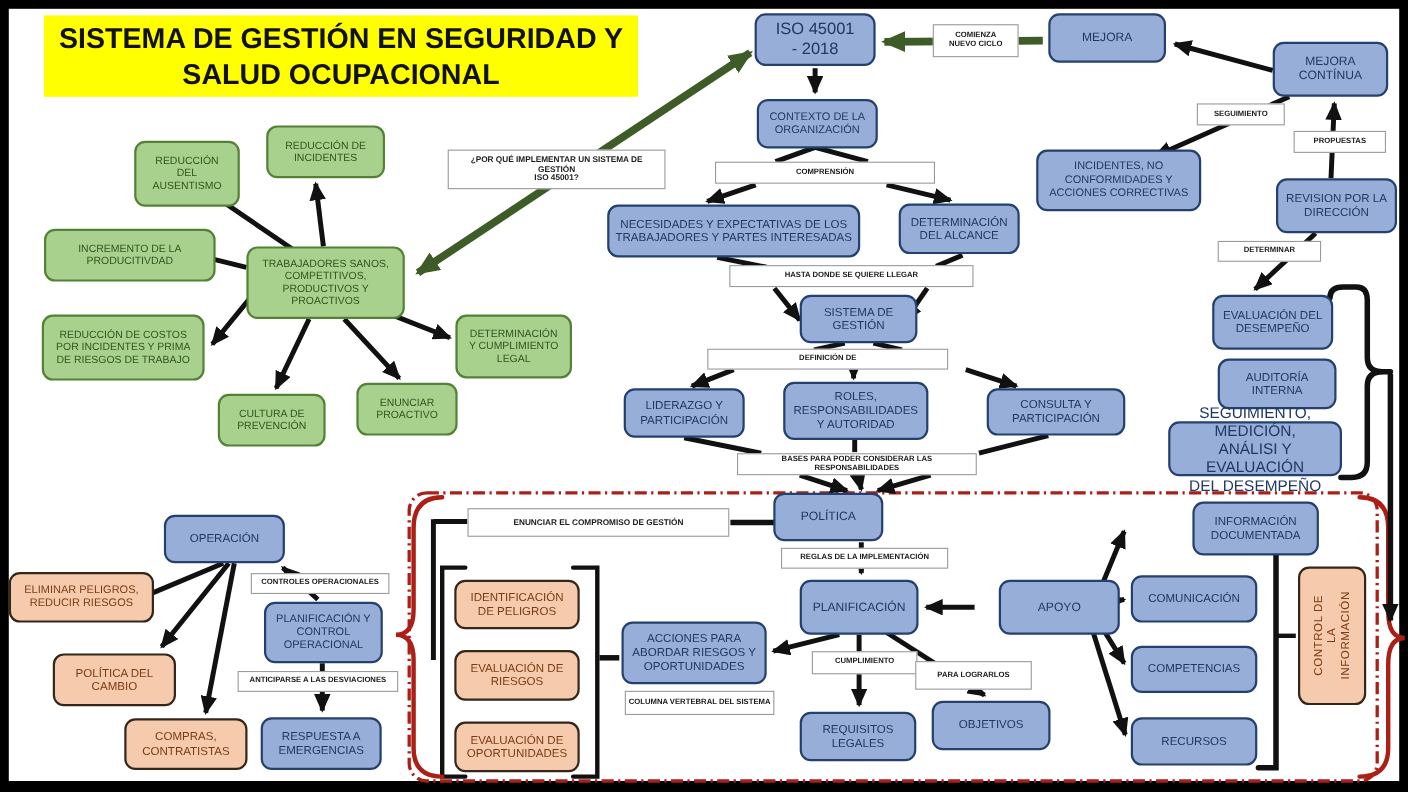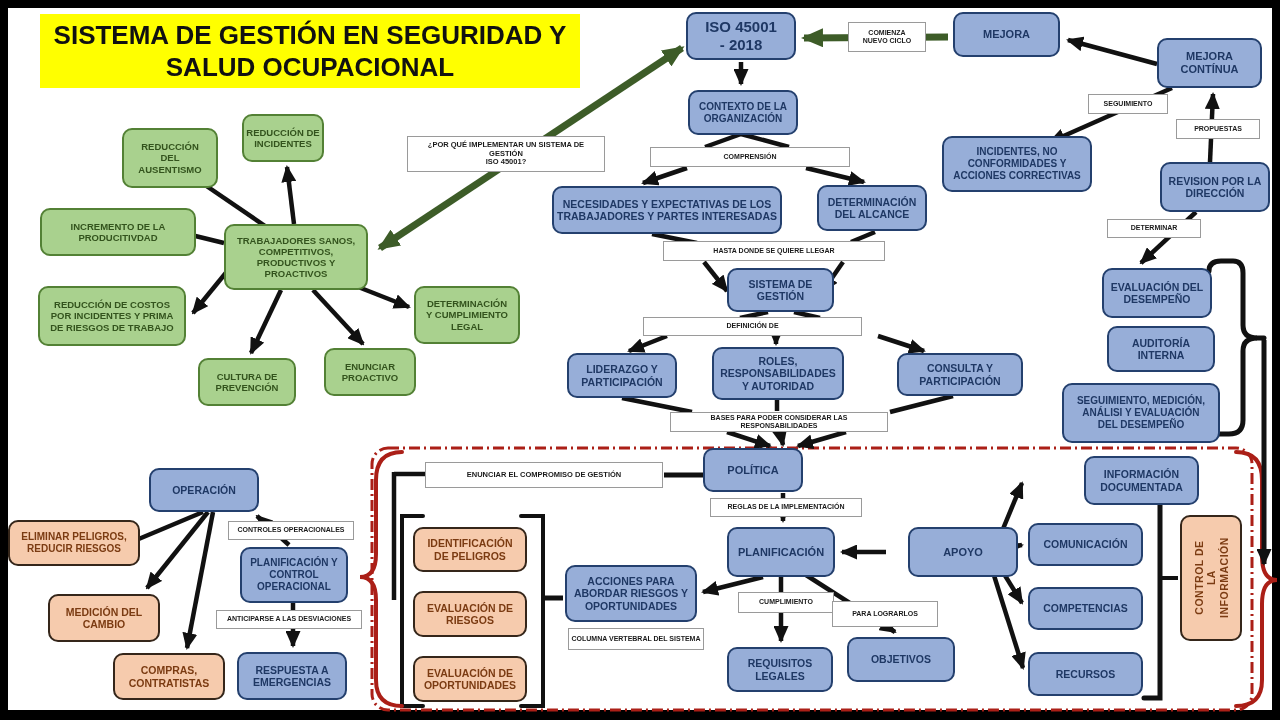--- a/index.html
+++ b/index.html
@@ -1,21 +1,21 @@
 <!DOCTYPE html>
 <html><head>
 <meta charset="utf-8">
 <style>
   html,body{margin:0;padding:0;width:1280px;height:720px;background:#000;overflow:hidden;
     font-family:"Liberation Sans",sans-serif;}
   .paper{position:absolute;left:8px;top:8px;right:8px;bottom:10px;background:#ffffff;}
   .canvas{position:absolute;left:0;top:0;width:1280px;height:720px;}
   svg.layer{position:absolute;left:0;top:0;z-index:1;}
   .node{position:absolute;display:flex;align-items:center;justify-content:center;
-    text-align:center;border-radius:10px;font-weight:700;line-height:1.18;z-index:2;
+    text-align:center;border-radius:10px;font-weight:400;line-height:1.18;z-index:2;
     white-space:pre-line;padding:2px;box-sizing:border-box;}
   .blue{background:#97aed8;border:2px solid #24406e;color:#1f3864;}
   .green{background:#a9d18e;border:2px solid #538135;color:#33531d;}
   .orange{background:#f6cbad;border:2px solid #35261a;color:#7b3b12;}
   .label{background:#ffffff;border:1px solid #9a9a9a;color:#1a1a1a;font-weight:600;
     border-radius:0;z-index:3;}
   .title-box{position:absolute;left:40px;top:14px;width:540px;height:74px;background:#ffff00;
     display:flex;align-items:center;justify-content:center;text-align:center;
     font-size:26px;font-weight:700;color:#111;z-index:2;white-space:pre-line;line-height:1.25;}
   .vert{display:block;transform:rotate(-90deg);width:120px;letter-spacing:.5px;}
@@ -101,21 +101,21 @@
         <line x1="682" y1="48" x2="380" y2="248" stroke="#3d5c28" stroke-width="7" marker-end="url(#ah-g)" marker-start="url(#ah-g)"></line>
       </g>
   </svg>
 
   <div class="title-box">SISTEMA DE GESTIÓN EN SEGURIDAD Y
 SALUD OCUPACIONAL</div>
 
 <div class="node green" style="left: 122px; top: 128px; width: 96px; height: 60px; font-size: 9.5px;"><span>REDUCCIÓN
 DEL
 AUSENTISMO</span></div>
-    <div class="node green" style="left: 242px; top: 114px; width: 82px; height: 48px; font-size: 9.5px;"><span>REDUCCIÓN DE
+    <div class="node green" style="left: 242px; top: 114px; width: 108px; height: 48px; font-size: 9.5px;"><span>REDUCCIÓN DE
 INCIDENTES</span></div>
     <div class="node green" style="left: 40px; top: 208px; width: 156px; height: 48px; font-size: 9.5px;"><span>INCREMENTO DE LA
 PRODUCITIVDAD</span></div>
     <div class="node green" style="left: 224px; top: 224px; width: 144px; height: 66px; font-size: 9.5px;"><span>TRABAJADORES SANOS,
 COMPETITIVOS,
 PRODUCTIVOS Y
 PROACTIVOS</span></div>
     <div class="node green" style="left: 38px; top: 286px; width: 148px; height: 60px; font-size: 9.5px;"><span>REDUCCIÓN DE COSTOS
 POR INCIDENTES Y PRIMA
 DE RIESGOS DE TRABAJO</span></div>
@@ -148,21 +148,21 @@
 PARTICIPACIÓN</span></div>
     <div class="node blue" style="left: 712px; top: 347px; width: 132px; height: 53px; font-size: 10.5px;"><span>ROLES,
 RESPONSABILIDADES
 Y AUTORIDAD</span></div>
     <div class="node blue" style="left: 897px; top: 353px; width: 126px; height: 43px; font-size: 10.5px;"><span>CONSULTA Y
 PARTICIPACIÓN</span></div>
     <div class="node blue" style="left: 1107px; top: 326px; width: 108px; height: 46px; font-size: 10.5px;"><span>AUDITORÍA
 INTERNA</span></div>
     <div class="node blue" style="left: 1102px; top: 268px; width: 110px; height: 50px; font-size: 10.5px;"><span>EVALUACIÓN DEL
 DESEMPEÑO</span></div>
-    <div class="node blue" style="left: 1062px; top: 383px; width: 158px; height: 60px; font-size: 10px;"><span>SEGUIMIENTO, MEDICIÓN,
+    <div class="node blue" style="left: 1062px; top: 383px; width: 158px; height: 50px; font-size: 14px;"><span>SEGUIMIENTO, MEDICIÓN,
 ANÁLISI Y EVALUACIÓN
 DEL DESEMPEÑO</span></div>
     <div class="node blue" style="left: 149px; top: 468px; width: 110px; height: 44px; font-size: 10.5px;"><span>OPERACIÓN</span></div>
     <div class="node blue" style="left: 240px; top: 547px; width: 108px; height: 56px; font-size: 10px;"><span>PLANIFICACIÓN Y
 CONTROL
 OPERACIONAL</span></div>
     <div class="node blue" style="left: 237px; top: 652px; width: 110px; height: 48px; font-size: 10.5px;"><span>RESPUESTA A
 EMERGENCIAS</span></div>
     <div class="node blue" style="left: 703px; top: 448px; width: 100px; height: 44px; font-size: 11px;"><span>POLÍTICA</span></div>
     <div class="node blue" style="left: 727px; top: 527px; width: 108px; height: 50px; font-size: 11px;"><span>PLANIFICACIÓN</span></div>
@@ -173,21 +173,21 @@
     <div class="node blue" style="left: 727px; top: 647px; width: 106px; height: 45px; font-size: 10.5px;"><span>REQUISITOS
 LEGALES</span></div>
     <div class="node blue" style="left: 847px; top: 637px; width: 108px; height: 45px; font-size: 10.5px;"><span>OBJETIVOS</span></div>
     <div class="node blue" style="left: 1084px; top: 456px; width: 115px; height: 49px; font-size: 10.5px;"><span>INFORMACIÓN
 DOCUMENTADA</span></div>
     <div class="node blue" style="left: 1028px; top: 523px; width: 115px; height: 43px; font-size: 10.5px;"><span>COMUNICACIÓN</span></div>
     <div class="node blue" style="left: 1028px; top: 587px; width: 115px; height: 43px; font-size: 10.5px;"><span>COMPETENCIAS</span></div>
     <div class="node blue" style="left: 1028px; top: 652px; width: 115px; height: 44px; font-size: 10.5px;"><span>RECURSOS</span></div>
     <div class="node orange" style="left: 8px; top: 520px; width: 132px; height: 46px; font-size: 10px;"><span>ELIMINAR PELIGROS,
 REDUCIR RIESGOS</span></div>
-    <div class="node orange" style="left: 48px; top: 594px; width: 112px; height: 48px; font-size: 10.5px;"><span>MEDICIÓN DEL
+    <div class="node orange" style="left: 48px; top: 594px; width: 112px; height: 48px; font-size: 10.5px;"><span>POLÍTICA DEL
 CAMBIO</span></div>
     <div class="node orange" style="left: 113px; top: 653px; width: 112px; height: 47px; font-size: 10.5px;"><span>COMPRAS,
 CONTRATISTAS</span></div>
     <div class="node orange" style="left: 413px; top: 527px; width: 114px; height: 45px; font-size: 10.5px;"><span>IDENTIFICACIÓN
 DE PELIGROS</span></div>
     <div class="node orange" style="left: 413px; top: 591px; width: 114px; height: 46px; font-size: 10.5px;"><span>EVALUACIÓN DE
 RIESGOS</span></div>
     <div class="node orange" style="left: 413px; top: 656px; width: 114px; height: 46px; font-size: 10.5px;"><span>EVALUACIÓN DE
 OPORTUNIDADES</span></div>
     <div class="node orange" style="left: 1180px; top: 515px; width: 62px; height: 126px; font-size: 10.5px;"><span class="vert">CONTROL DE LA

